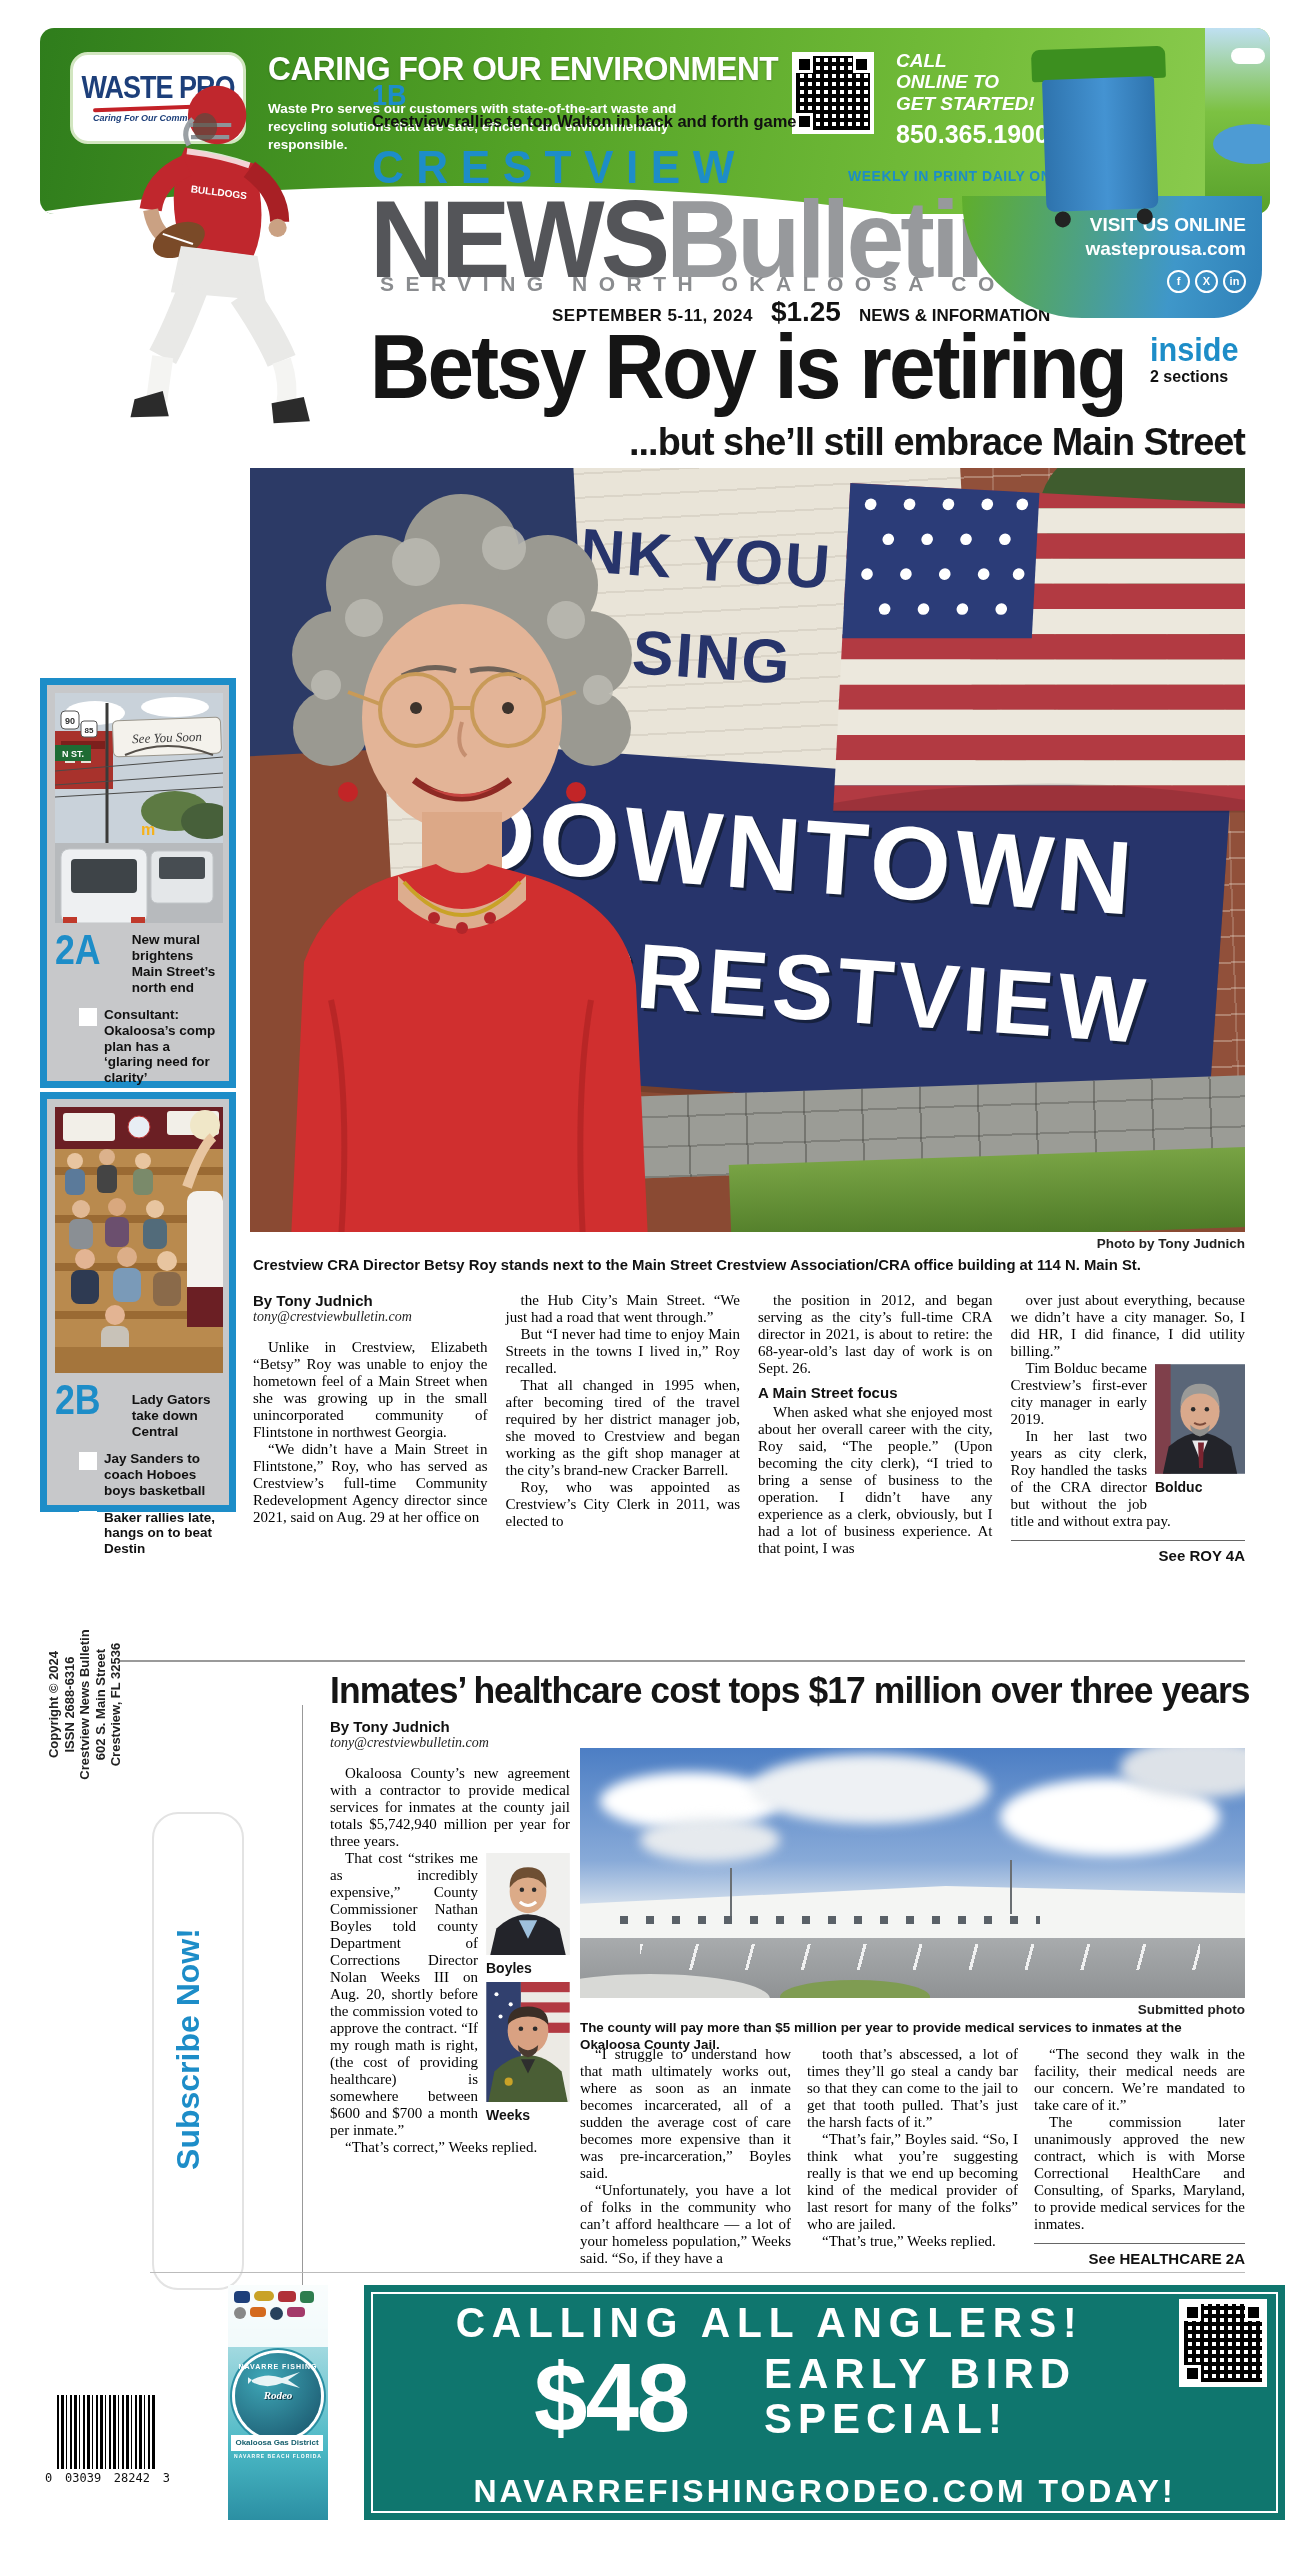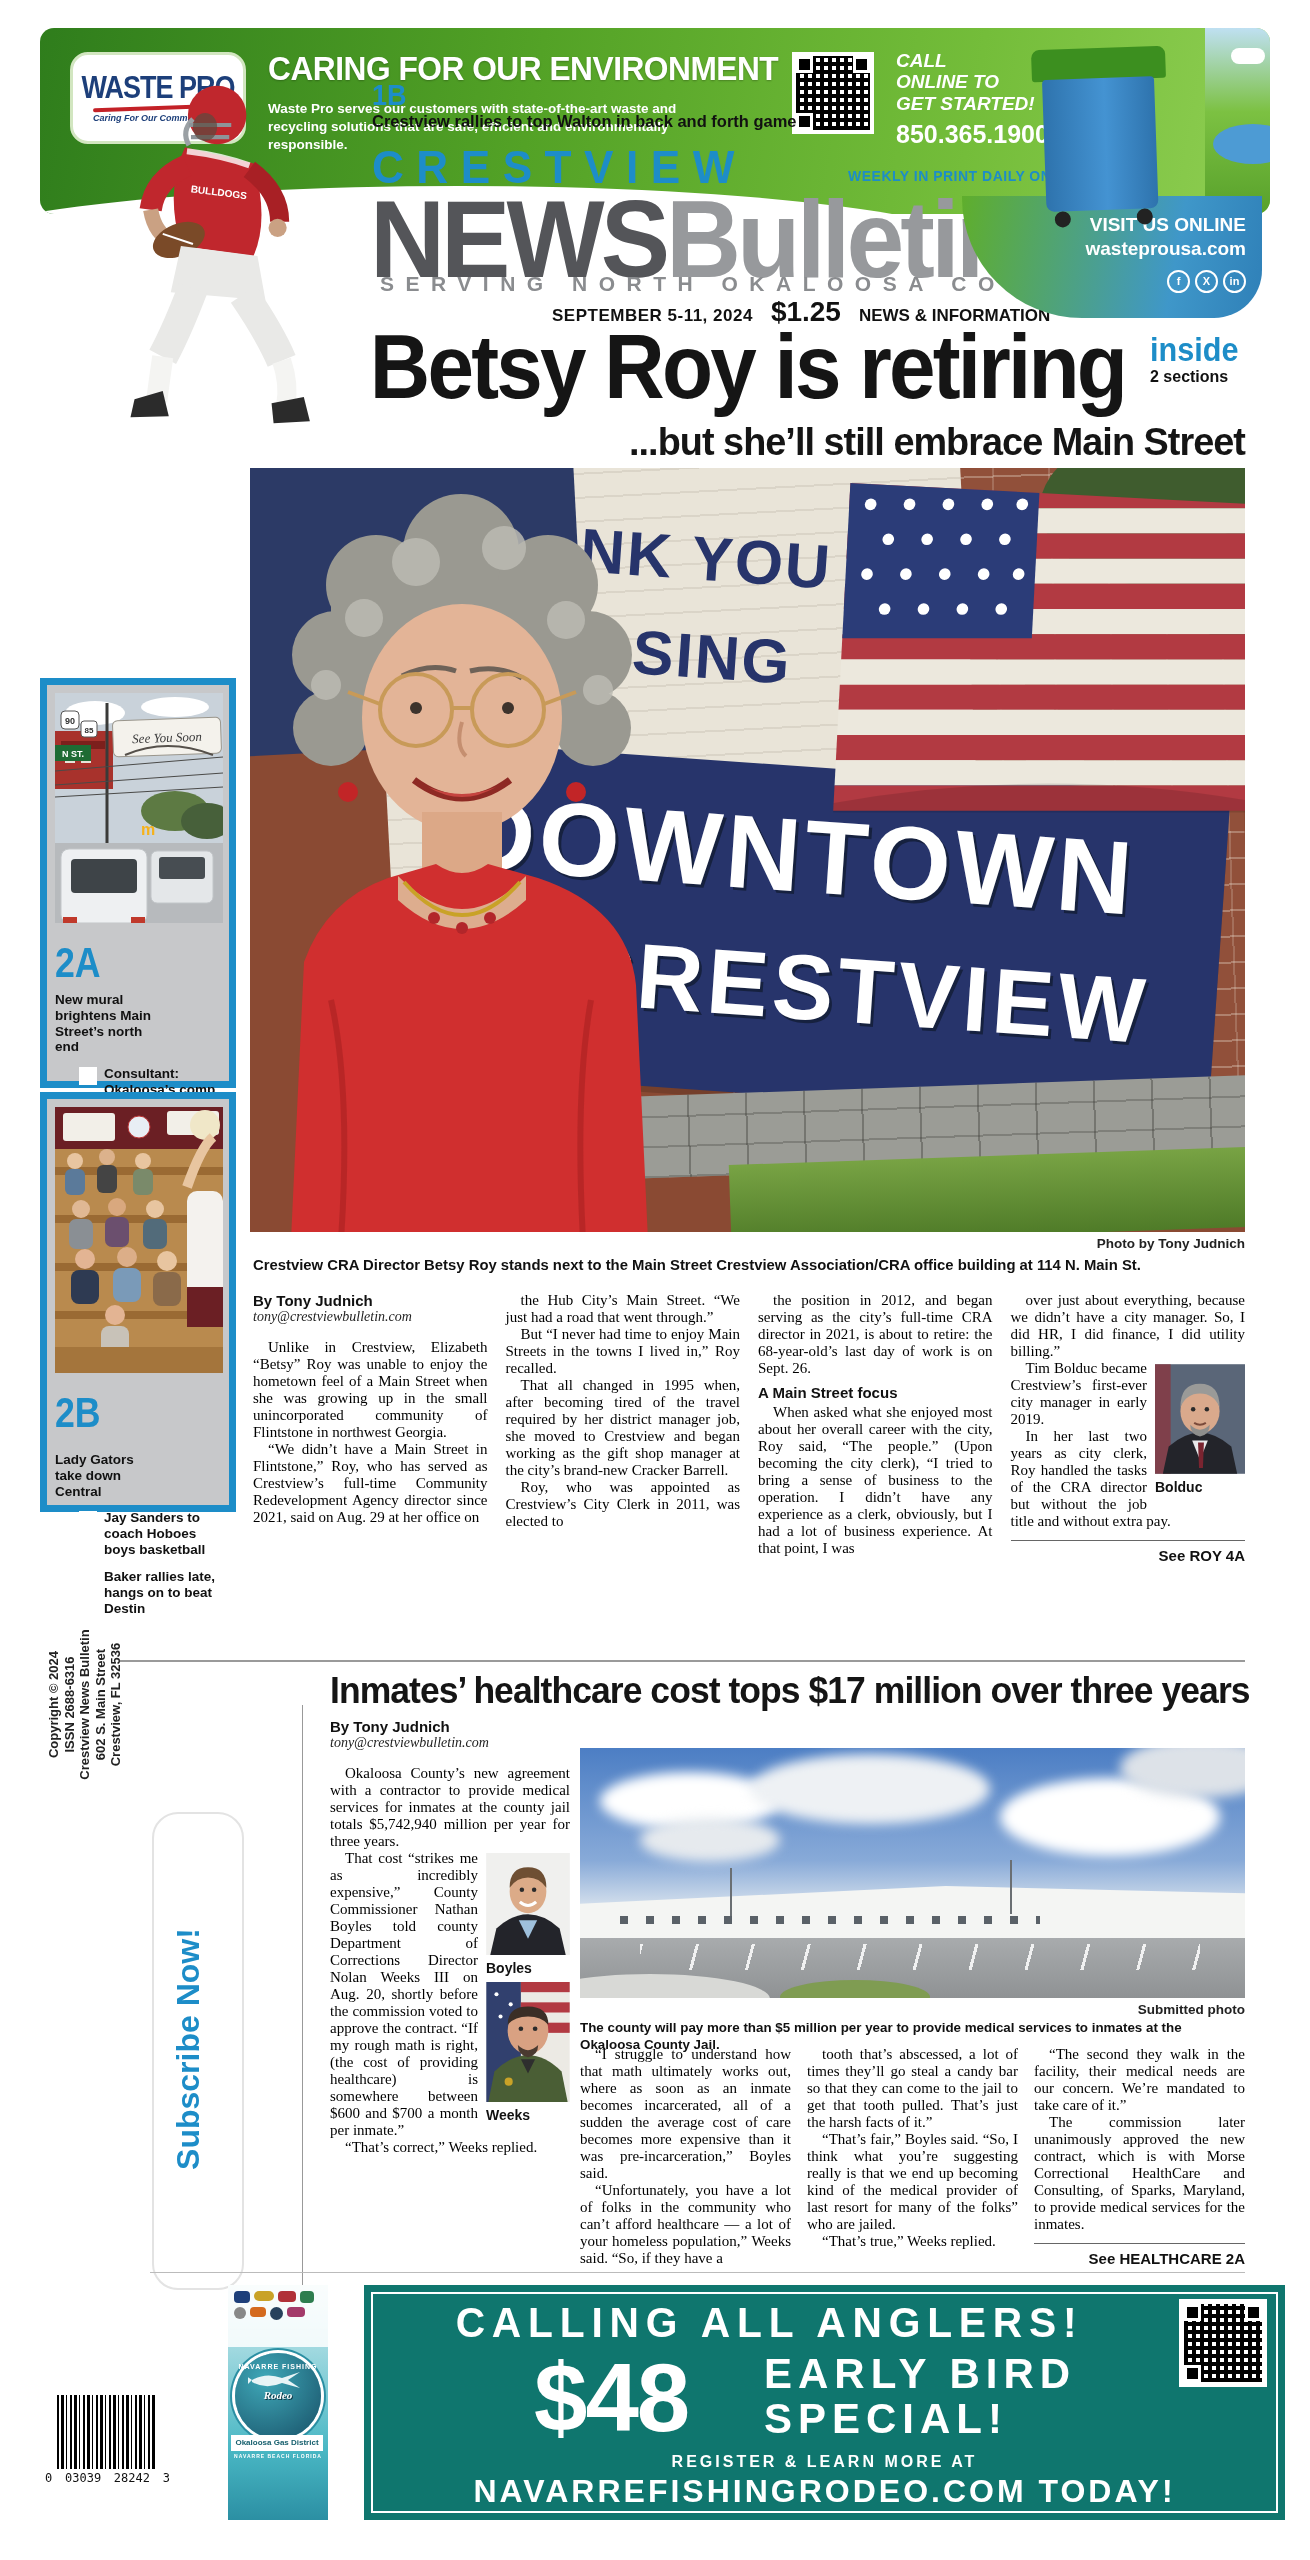--- a/index.html
+++ b/index.html
@@ -77,21 +77,21 @@
          font-family:"Liberation Serif",serif;color:#000000;hyphens:auto;}
   .byline{font-size:15px;font-weight:bold;color:#111;}
   .bymail{font-family:"Liberation Serif",serif;font-style:italic;font-size:14px;color:#222;margin-bottom:14px;}
   .inhead{font-weight:bold;font-size:15px;color:#111;margin:7px 0 3px;}
   .jump{border-top:1.5px solid #666;margin-top:10px;padding-top:6px;text-align:right;font-weight:bold;font-size:15px;color:#111;}
   .head-fig{float:right;margin:3px 0 3px 8px;}
   .head-fig figcaption{font-weight:bold;font-size:14px;color:#111;margin-top:1px;}
   .rule{background:#9a9a9a;}
   
   .sbox{left:40px;width:196px;background:#c7c8ca;border:7px solid #1d8dc8;box-sizing:border-box;padding:8px;}
-  .sblead{display:flex;gap:11px;margin-top:22px;flex-direction:column;}
+  .sblead{display:flex;gap:23px;margin-top:9px;}
   .pageno{font-size:42px;font-weight:800;color:#1d8dc8;line-height:.85;transform:scaleX(.85);transform-origin:left top;}
   .sbtext{font-size:13.5px;font-weight:bold;color:#111;line-height:1.18;}
   .sbitem{display:flex;gap:7px;margin-top:11px;padding-left:24px;}
   .sq{flex:0 0 18px;height:18px;background:#fff;margin-top:1px;}
   .rot{transform:rotate(-90deg);transform-origin:left top;}
   .copy-line{font-size:13px;font-weight:bold;color:#222;line-height:1.2;text-align:center;}
   .subscribe-box{left:152px;top:1812px;width:92px;height:478px;border:2px solid #e3e3e3;border-radius:26px;box-sizing:border-box;}
   .subscribe-txt{left:170px;top:2284px;width:470px;text-align:center;font-size:32px;font-weight:800;color:#1d8dc8;}
   
   .s2-hl{left:330px;top:1670px;font-size:37px;font-weight:bold;color:#151515;letter-spacing:-1px;white-space:nowrap;
@@ -591,21 +591,20 @@
         <div>EARLY BIRD</div>
         <div>SPECIAL!</div>
       </div>
       <div class="abs" style="right:18px;top:14px;width:88px;height:88px;background:#fff;padding:5px;box-sizing:border-box;">
         <div class="qr" style="width:78px;height:78px;">
           <div class="fp" style="left:0;top:0;"></div>
             <div class="fp" style="right:0;top:0;"></div>
             <div class="fp" style="left:0;bottom:0;"></div>
         </div>
       </div>
-      <div class="bad-reg">REGISTER &amp; LEARN MORE AT</div>
       <div class="bad-site">NAVARREFISHINGRODEO.COM TODAY!</div>
     </div>
   </div>
 
   <div class="abs" style="left:45px;top:2395px;width:125px;">
     <div class="bars" style="margin-left:12px;width:100px;height:74px;"></div>
     <div style="display:flex;justify-content:space-between;font-size:12px;color:#111;margin-top:2px;font-family:'DejaVu Sans Mono',monospace;">
       <span>0</span>
       <span>03039</span>
       <span>28242</span>

